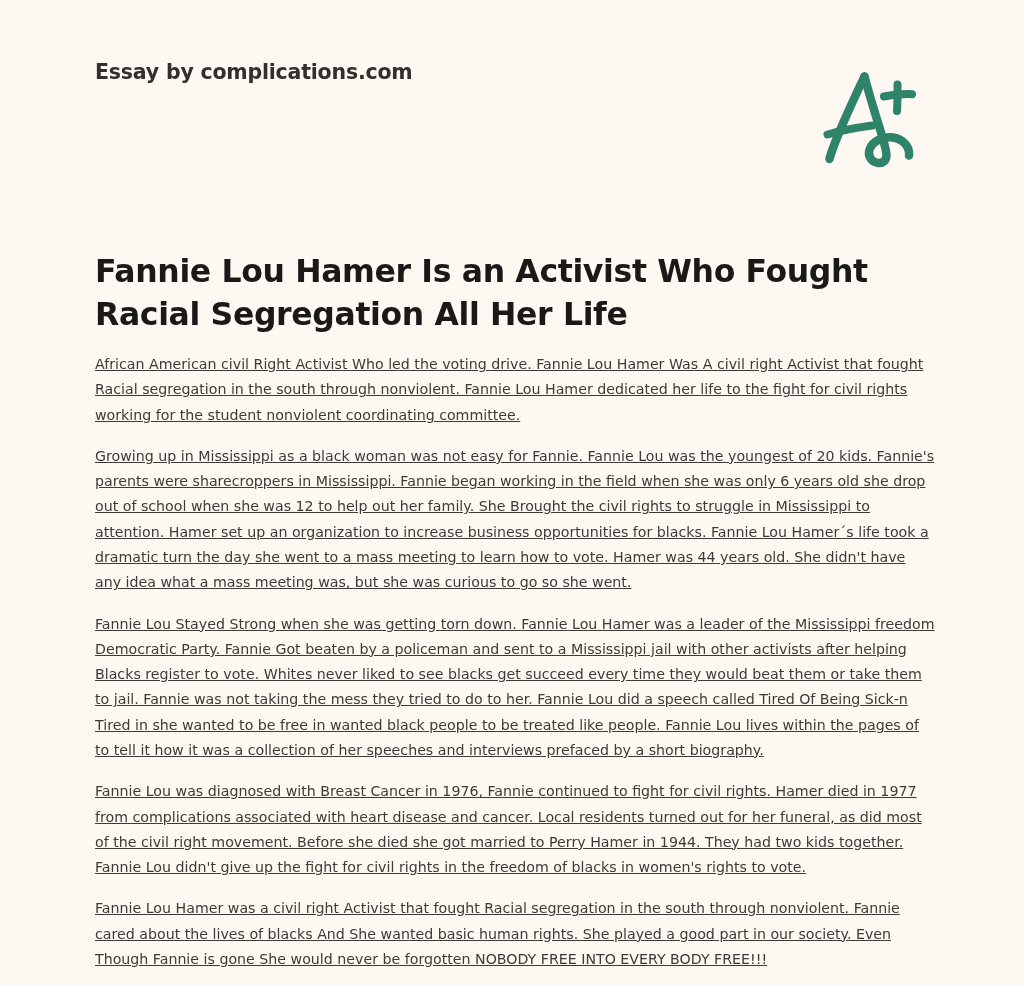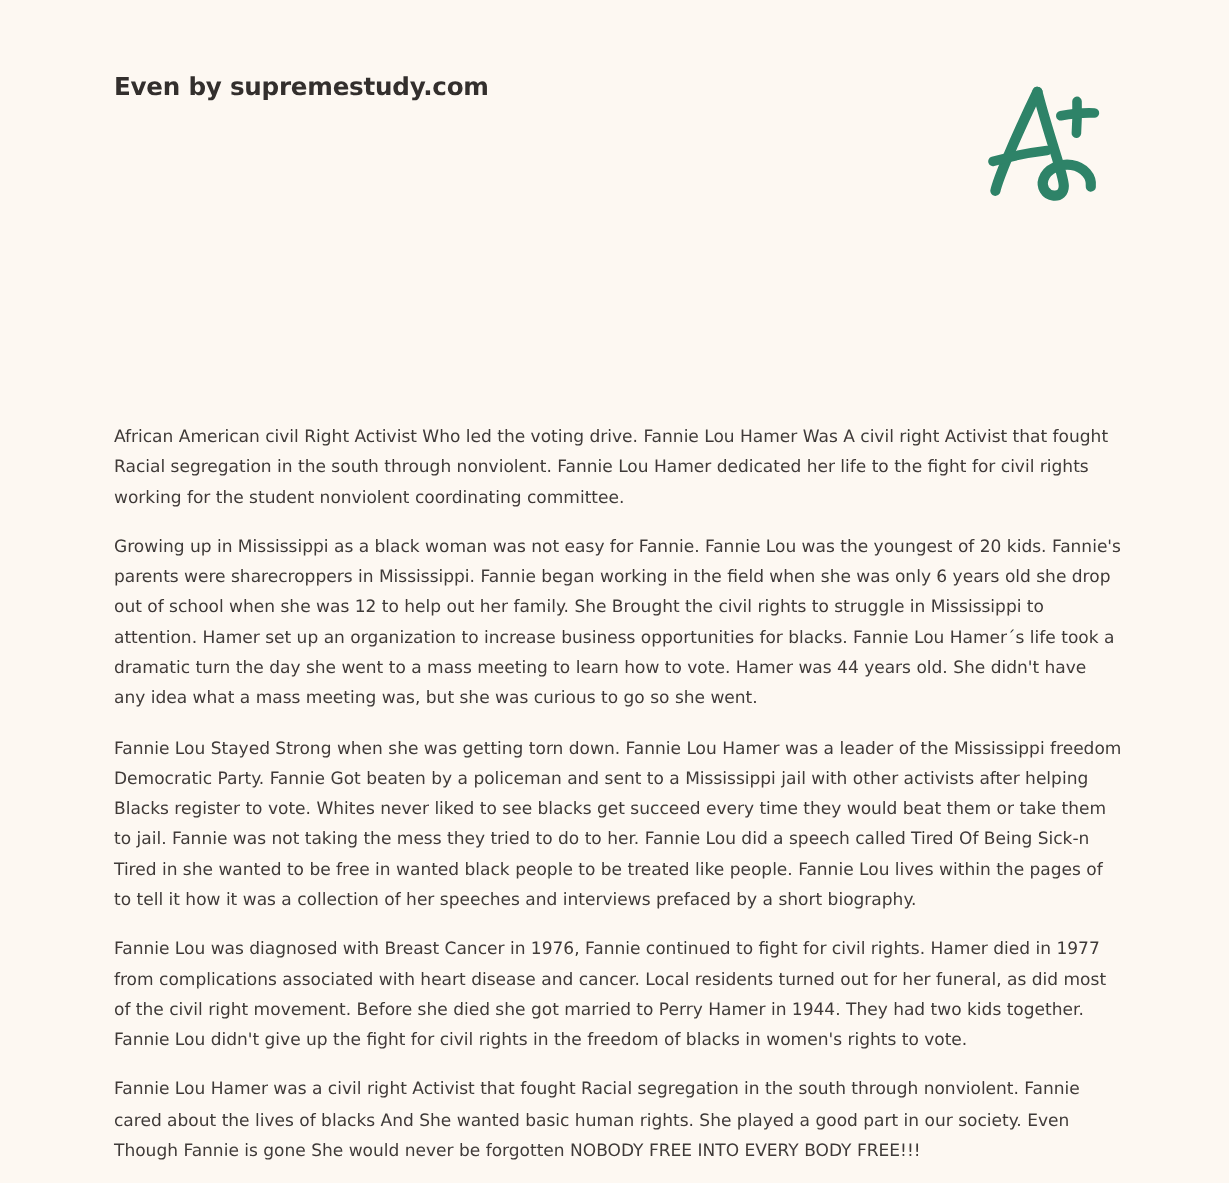--- a/index.html
+++ b/index.html
@@ -100,32 +100,33 @@
     width: 840px;
   }
 
   .article p {
     margin: 0 0 16px 0;
     font-family: "DejaVu Sans", sans-serif;
     font-size: 14.2px;
     line-height: 1.78;
     color: #3f3a38;
     text-align: left;
+    text-decoration: underline;
   }
   .article p:last-child { margin-bottom: 0; }
 </style>
 </head>
 <body>
 
 <div class="page">
 
   <div class="header">
 
     <div class="brand-block">
-      <div class="essay-by">Even by supremestudy.com</div>
+      <div class="essay-by">Essay by complications.com</div>
 
     </div>
 
     <div class="logo">
       <svg viewBox="0 0 118 108" xmlns="http://www.w3.org/2000/svg">
         <g fill="none" stroke="#2e8368" stroke-linecap="round" stroke-linejoin="round">
 
           <path d="M50.5 12.5 C44 26 32 52 24.5 70 C20 81 17 88.5 15.5 95" stroke-width="8.5"></path>
 
           <path d="M50.5 12.5 C54 26 60 46 65 62 C70 78 72.5 86 72.5 91
@@ -138,20 +139,21 @@
 
           <path d="M83.5 20.5 C83.8 29 83.6 38 83 47" stroke-width="8"></path>
 
           <path d="M70 32.5 C79 30.8 89.5 29.8 98 30.2" stroke-width="8"></path>
         </g>
       </svg>
     </div>
 
   </div>
 
+  <h1 class="title">Fannie Lou Hamer Is an Activist Who Fought Racial Segregation All Her Life</h1>
 
   <div class="article">
     <p>African American civil Right Activist Who led the voting drive. Fannie Lou Hamer Was A civil right Activist that fought Racial segregation in the south through nonviolent. Fannie Lou Hamer dedicated her life to the fight for civil rights working for the student nonviolent coordinating committee.</p>
     <p>Growing up in Mississippi as a black woman was not easy for Fannie. Fannie Lou was the youngest of 20 kids. Fannie's parents were sharecroppers in Mississippi. Fannie began working in the field when she was only 6 years old she drop out of school when she was 12 to help out her family. She Brought the civil rights to struggle in Mississippi to attention. Hamer set up an organization to increase business opportunities for blacks. Fannie Lou Hamer´s life took a dramatic turn the day she went to a mass meeting to learn how to vote. Hamer was 44 years old. She didn't have any idea what a mass meeting was, but she was curious to go so she went.</p>
     <p>Fannie Lou Stayed Strong when she was getting torn down. Fannie Lou Hamer was a leader of the Mississippi freedom Democratic Party. Fannie Got beaten by a policeman and sent to a Mississippi jail with other activists after helping Blacks register to vote. Whites never liked to see blacks get succeed every time they would beat them or take them to jail. Fannie was not taking the mess they tried to do to her. Fannie Lou did a speech called Tired Of Being Sick-n Tired in she wanted to be free in wanted black people to be treated like people. Fannie Lou lives within the pages of to tell it how it was a collection of her speeches and interviews prefaced by a short biography.</p>
     <p>Fannie Lou was diagnosed with Breast Cancer in 1976, Fannie continued to fight for civil rights. Hamer died in 1977 from complications associated with heart disease and cancer. Local residents turned out for her funeral, as did most of the civil right movement. Before she died she got married to Perry Hamer in 1944. They had two kids together. Fannie Lou didn't give up the fight for civil rights in the freedom of blacks in women's rights to vote.</p>
     <p>Fannie Lou Hamer was a civil right Activist that fought Racial segregation in the south through nonviolent. Fannie cared about the lives of blacks And She wanted basic human rights. She played a good part in our society. Even Though Fannie is gone She would never be forgotten NOBODY FREE INTO EVERY BODY FREE!!!</p>
   </div>
 
 </div>

